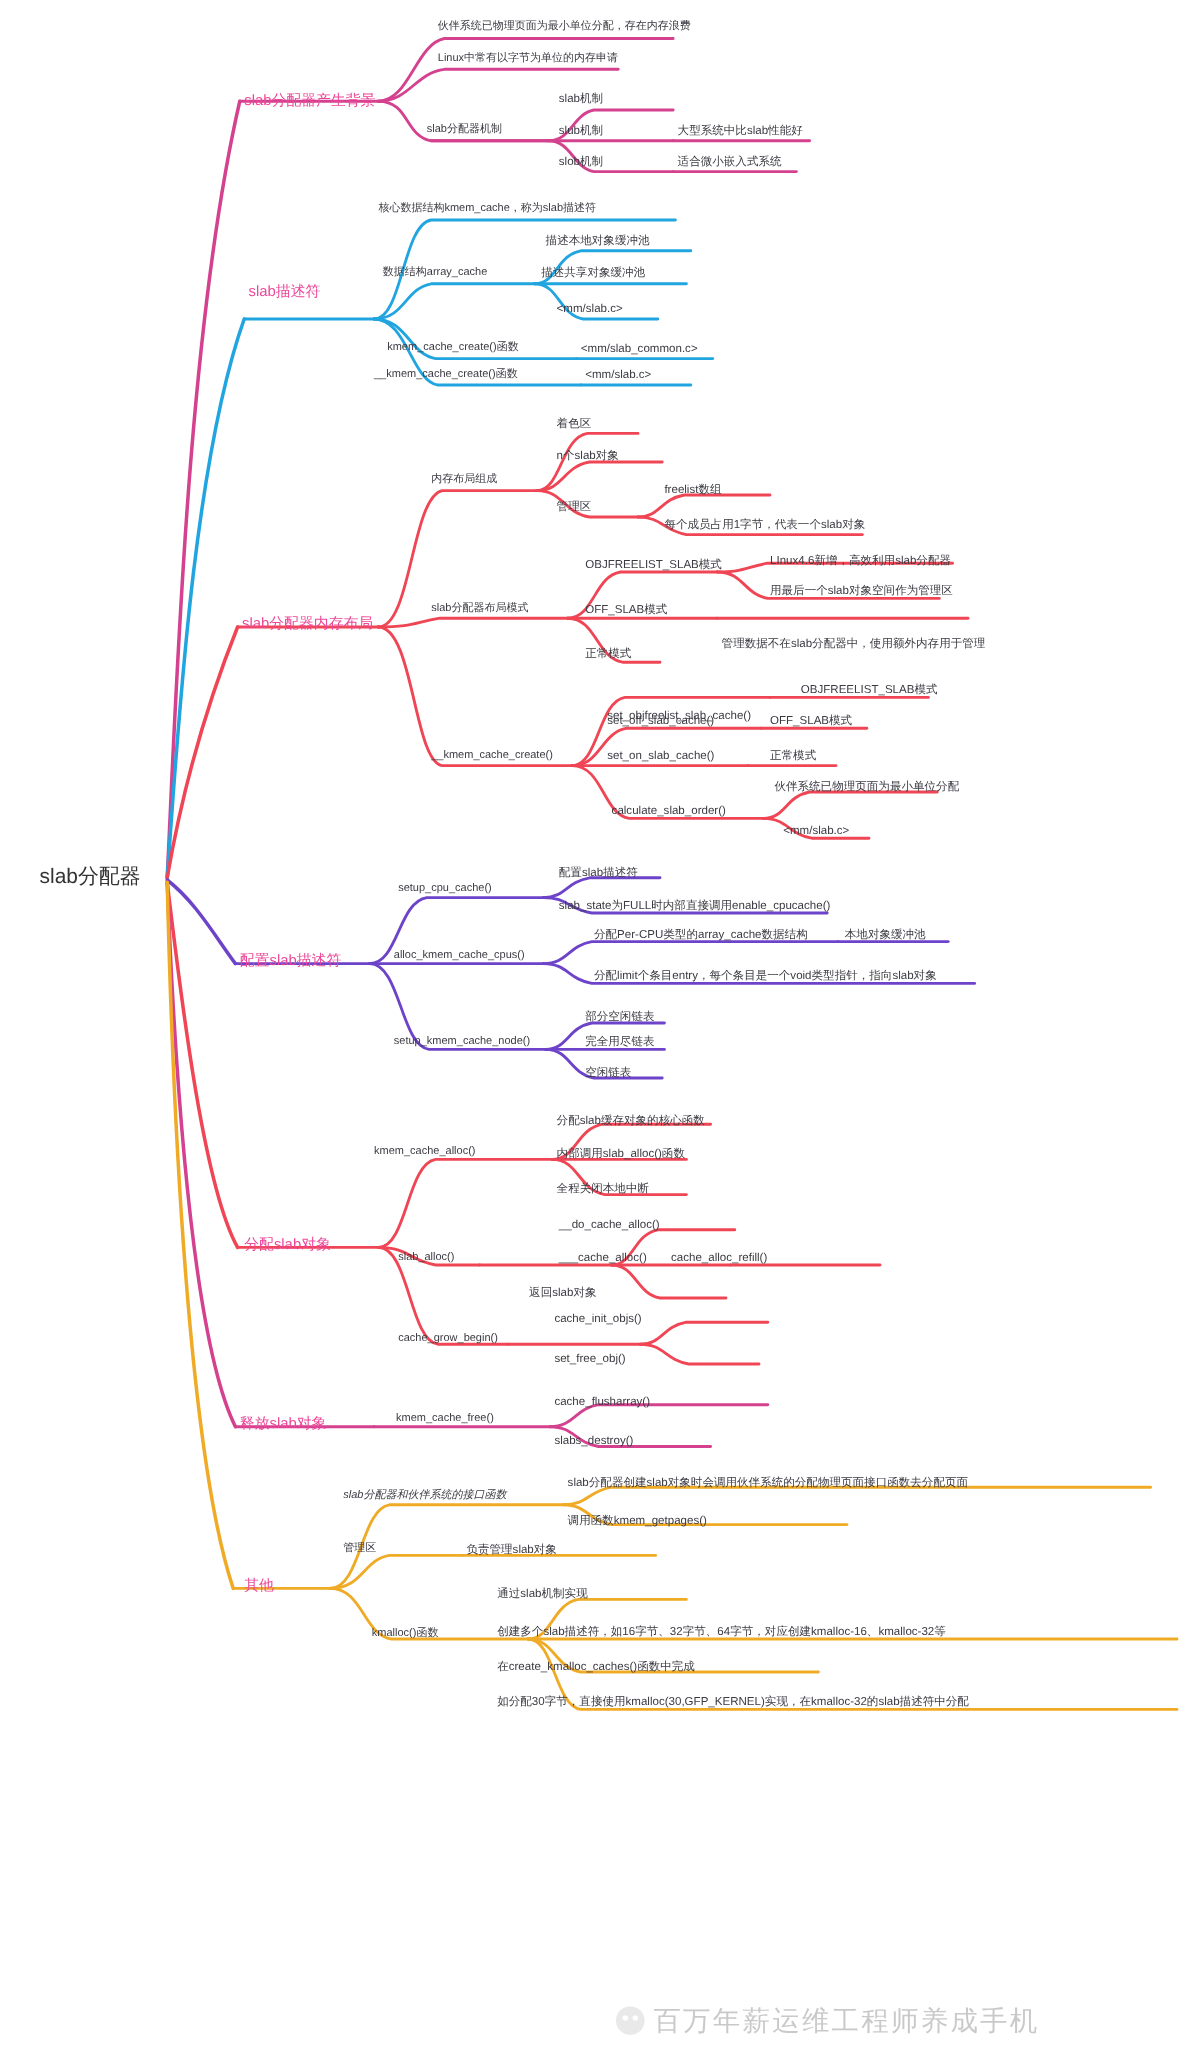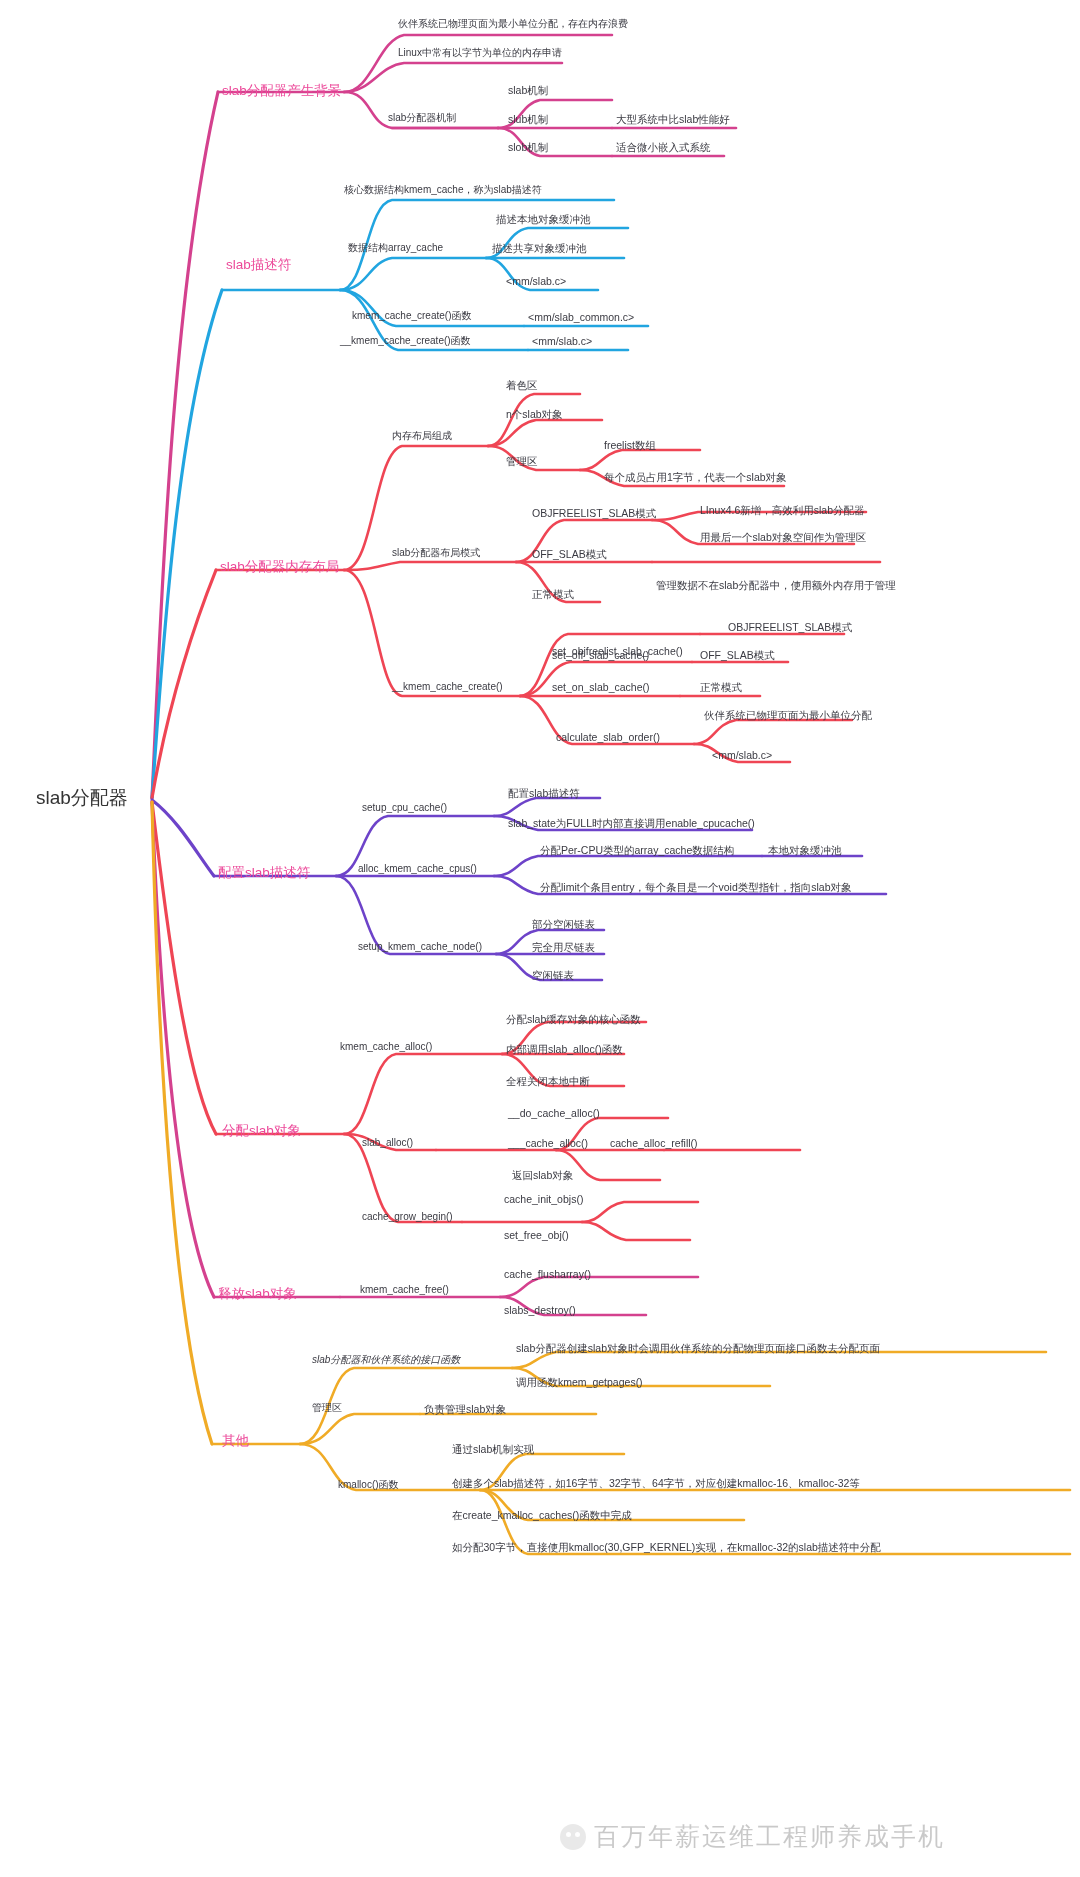--- a/index.html
+++ b/index.html
@@ -230,21 +230,21 @@
 
   <div class="node l1" style="left:222px;top:1124px;">分配slab对象</div>
   <div class="node l2" style="left:340px;top:1042px;">kmem_cache_alloc()</div>
   <div class="node l3" style="left:506px;top:1014px;">分配slab缓存对象的核心函数</div>
   <div class="node l3" style="left:506px;top:1044px;">内部调用slab_alloc()函数</div>
   <div class="node l3" style="left:506px;top:1076px;">全程关闭本地中断</div>
   <div class="node l2" style="left:362px;top:1138px;">slab_alloc()</div>
   <div class="node l3" style="left:508px;top:1108px;">__do_cache_alloc()</div>
   <div class="node l3" style="left:508px;top:1138px;">___cache_alloc()</div>
   <div class="node l4" style="left:610px;top:1138px;">cache_alloc_refill()</div>
-  <div class="node l3" style="left:512px;top:1170px;">返回slab对象</div>
+  <div class="node l3" style="left:481px;top:1170px;">返回slab对象</div>
   <div class="node l2" style="left:362px;top:1212px;">cache_grow_begin()</div>
   <div class="node l3" style="left:504px;top:1194px;">cache_init_objs()</div>
   <div class="node l3" style="left:504px;top:1230px;">set_free_obj()</div>
 
   <div class="node l1" style="left:218px;top:1287px;">释放slab对象</div>
   <div class="node l2" style="left:360px;top:1285px;">kmem_cache_free()</div>
   <div class="node l3" style="left:504px;top:1269px;">cache_flusharray()</div>
   <div class="node l3" style="left:504px;top:1305px;">slabs_destroy()</div>
 
   <div class="node l1" style="left:222px;top:1434px;">其他</div>

